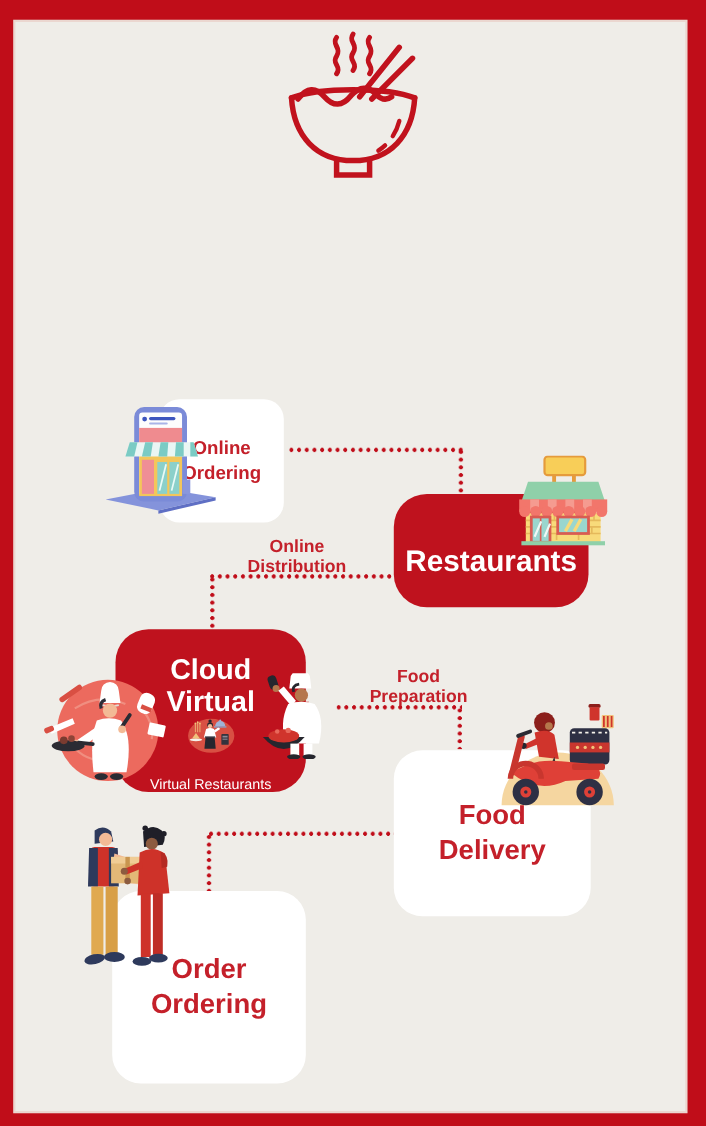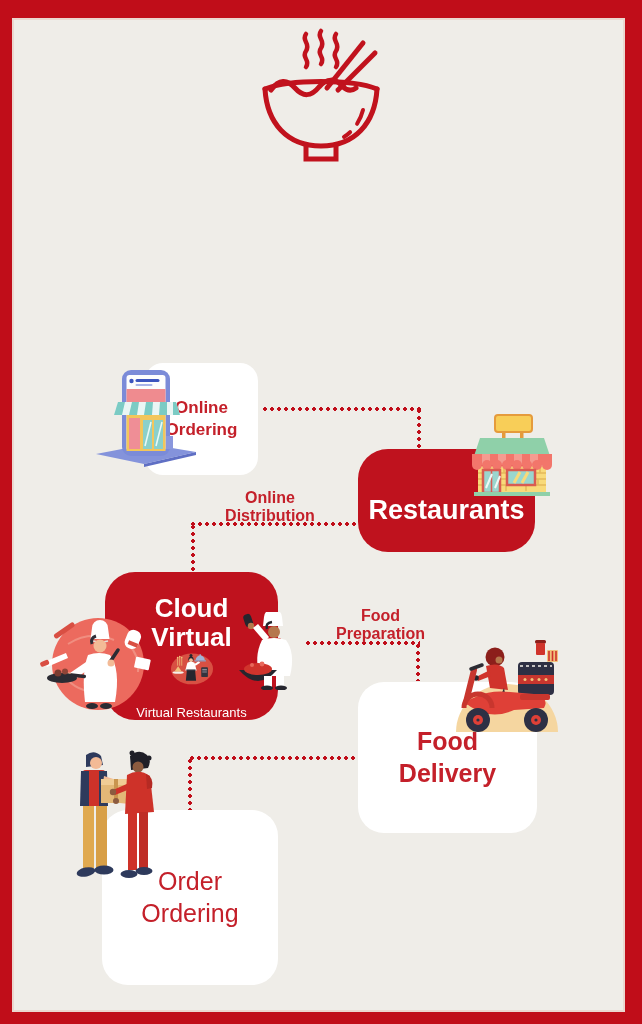--- a/index.html
+++ b/index.html
@@ -38,21 +38,21 @@
   #node-restaurants { left:358px; top:449px; width:177px; height:103px; border-radius:30px;
     font-size:27px; font-weight:700; padding-top:20px; }
   #node-cloud-kitchen { left:105px; top:572px; width:173px; height:148px; border-radius:30px;
     justify-content:flex-start; padding-top:22px; }
   .ck-title { font-size:26px; font-weight:700; line-height:1.1; }
   .ck-oval-svg { width:84px; height:60px; margin-top:2px; }
   .ck-caption { font-size:13px; font-weight:400; margin-top:20px; }
   #node-food-delivery { left:358px; top:682px; width:179px; height:151px; border-radius:26px;
     font-size:25px; font-weight:700; line-height:1.25; }
   #node-order-completed { left:102px; top:810px; width:176px; height:175px; border-radius:26px;
-    font-size:25px; font-weight:400; line-height:1.25; }
+    font-size:25px; font-weight:700; line-height:1.25; }
   
   .conn-label { position:absolute; text-align:center; color:#C4202A;
     font-weight:700; font-size:16px; line-height:1.12; z-index:5; }
   #label-online-distribution { left:195px; top:489px; width:150px; }
   #label-food-preparation   { left:308px; top:607px; width:145px; }
   
   .dh { position:absolute; height:4px; z-index:4;
     background-image:radial-gradient(circle at 2px 2px,#C00D19 1.7px,transparent 2px);
     background-size:7px 4px; background-repeat:repeat-x; }
   .dv { position:absolute; width:4px; z-index:4;

